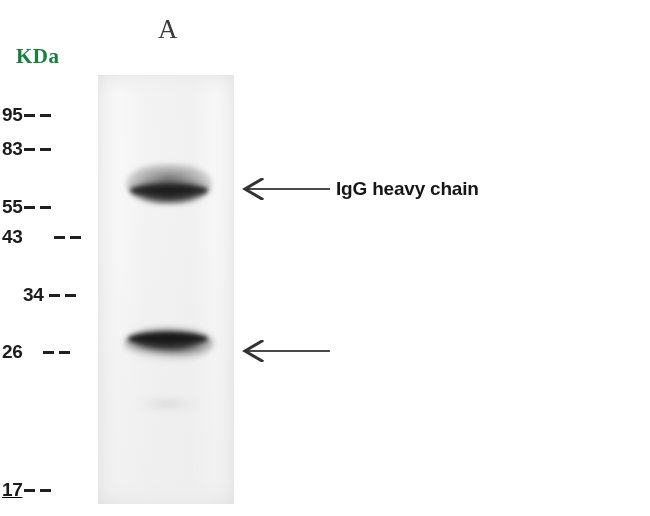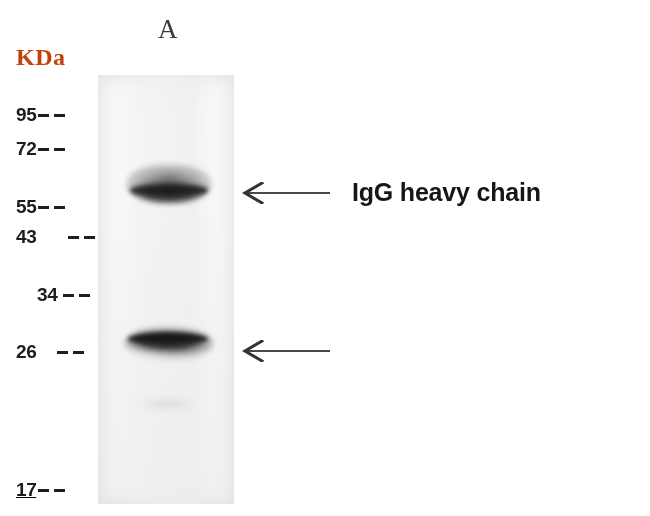--- a/index.html
+++ b/index.html
@@ -30,23 +30,23 @@
     color: #3a3a3a;
     letter-spacing: 0.5px;
   }
 
   
   .kda-caption {
     position: absolute;
     left: 16px;
     top: 44px;
     font-family: "Liberation Serif", serif;
-    font-size: 24px;
+    font-size: 21px;
     font-weight: 700;
-    color: #c2410c;
+    color: #15803d;
     letter-spacing: 0.5px;
   }
 
   
   .membrane {
     position: absolute;
     left: 98px;
     top: 75px;
     width: 136px;
     height: 429px;
@@ -119,21 +119,21 @@
     top: 396px;
     width: 62px;
     height: 16px;
     background: radial-gradient(60% 45% at 50% 50%, rgba(170,170,170,0.40) 0%, rgba(210,210,210,0.16) 60%, rgba(240,240,240,0) 100%);
     filter: blur(3px);
   }
 
   
   .marker {
     position: absolute;
-    left: 16px;
+    left: 2px;
     display: flex;
     align-items: center;
     height: 22px;
     white-space: nowrap;
   }
   .marker-value {
     font-family: "Liberation Sans", sans-serif;
     font-size: 19px;
     font-weight: 700;
     color: #1c1c1c;
@@ -161,25 +161,25 @@
   }
   .arrow {
     position: relative;
     width: 90px;
     height: 22px;
     flex: 0 0 auto;
   }
   .arrow svg { display: block; }
   .annotation-label {
     font-family: "Liberation Sans", sans-serif;
-    font-size: 25px;
+    font-size: 19px;
     font-weight: 700;
     color: #161616;
     letter-spacing: -0.2px;
-    margin-left: 20px;
+    margin-left: 4px;
   }
 </style>
 </head>
 <body>
 
 <div id="figure">
 
   <div class="lane-label">A</div>
 
   <div class="kda-caption">KDa</div>
@@ -195,21 +195,21 @@
 
   <div id="marker-layer">
       <div class="marker" style="top: 104px;">
         <span class="marker-value">95</span>
         <span class="marker-ticks">
           <span class="tick"></span>
           <span class="tick"></span>
         </span>
       </div>
       <div class="marker" style="top: 138px;">
-        <span class="marker-value">72</span>
+        <span class="marker-value">83</span>
         <span class="marker-ticks">
           <span class="tick"></span>
           <span class="tick"></span>
         </span>
       </div>
       <div class="marker" style="top: 180px; margin-top: 16px;">
         <span class="marker-value">55</span>
         <span class="marker-ticks">
           <span class="tick"></span>
           <span class="tick"></span>

